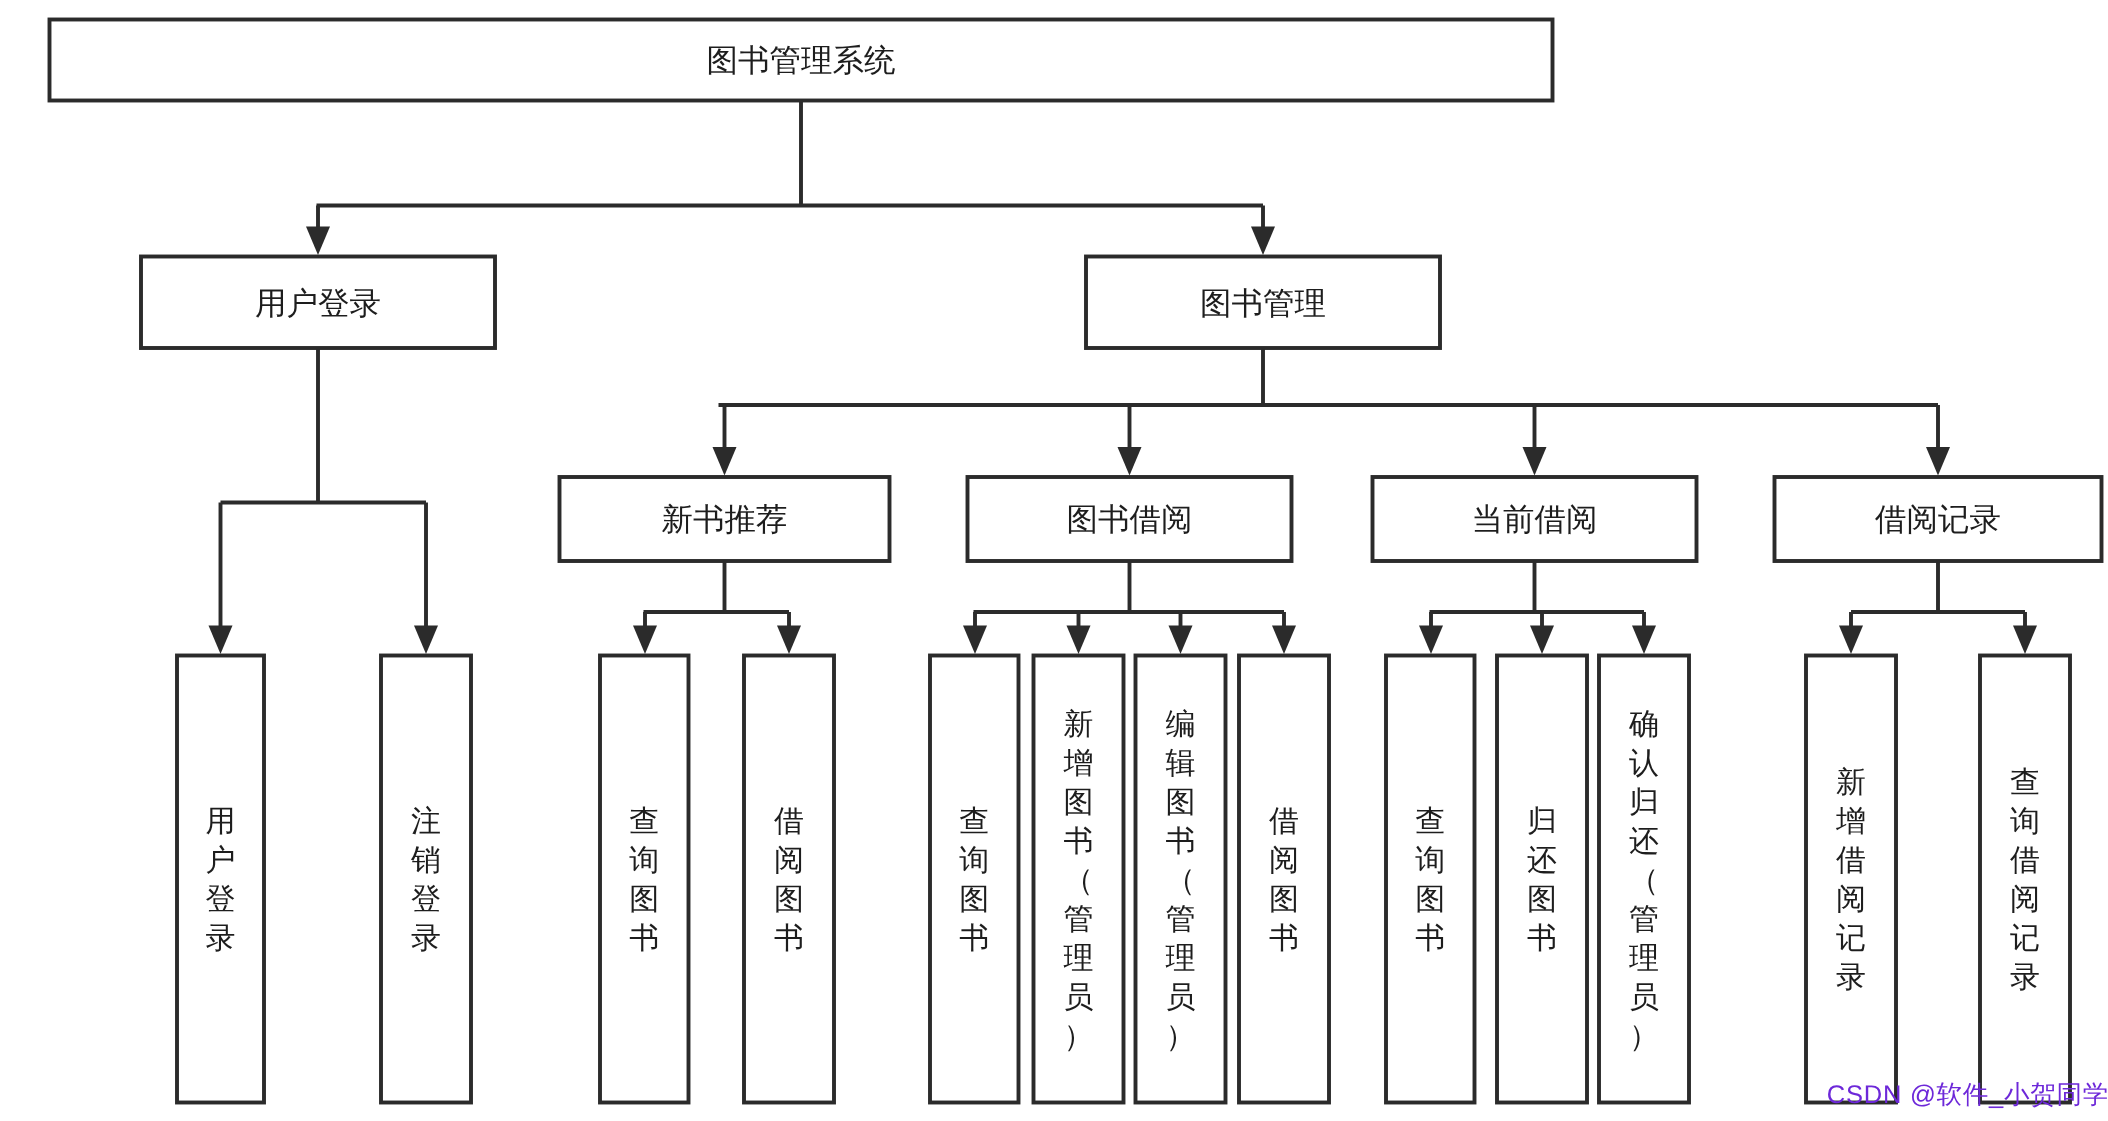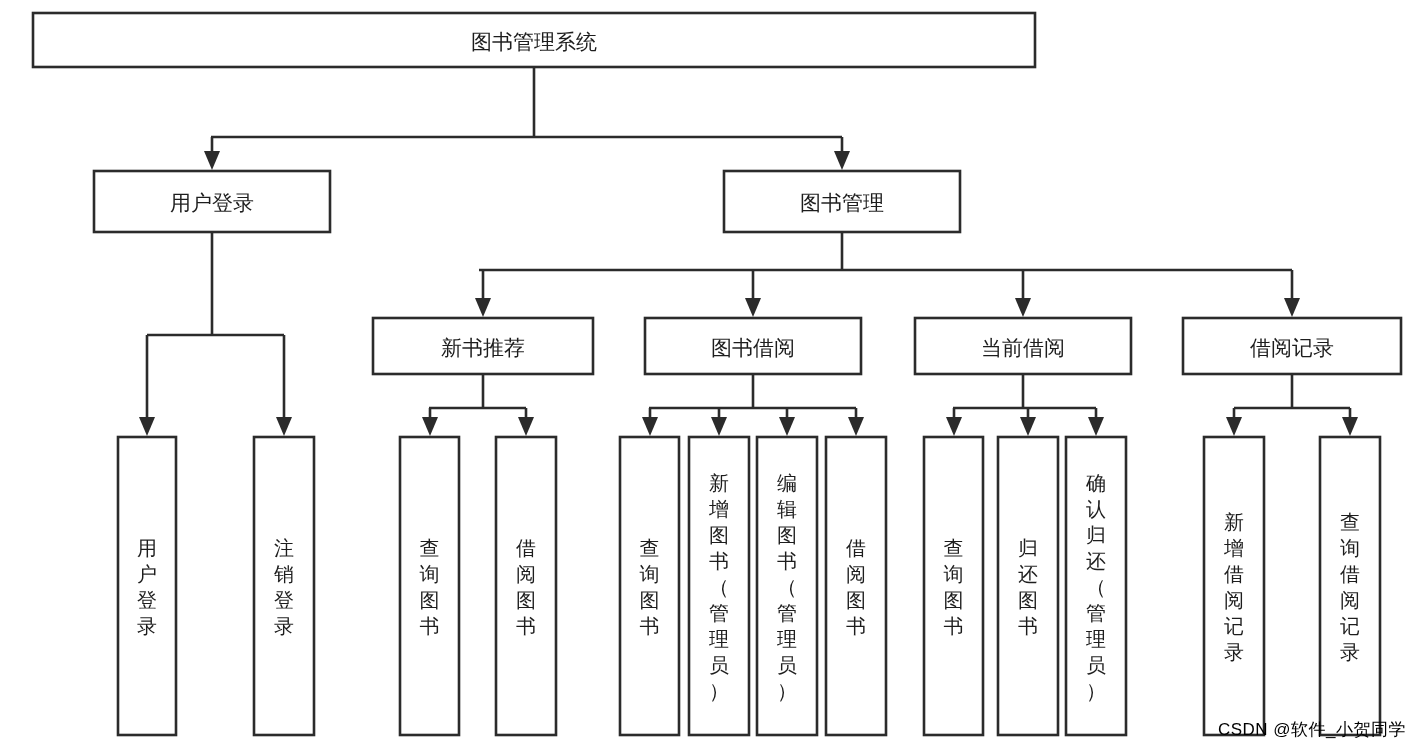--- a/index.html
+++ b/index.html
@@ -51,21 +51,21 @@
     font-family: "Liberation Sans", "DejaVu Sans", sans-serif;
     font-size: 20px;
     text-anchor: middle;
   }
   .watermark {
     position: absolute;
     right: 12px;
     bottom: 6px;
     font-family: "Liberation Sans", "DejaVu Sans", sans-serif;
     font-size: 17px;
-    color: #000000;
+    color: #6d28d9;
     letter-spacing: 0.5px;
     white-space: nowrap;
     pointer-events: none;
   }
 </style>
 </head>
 <body>
 
 <div id="diagram-root">
 

